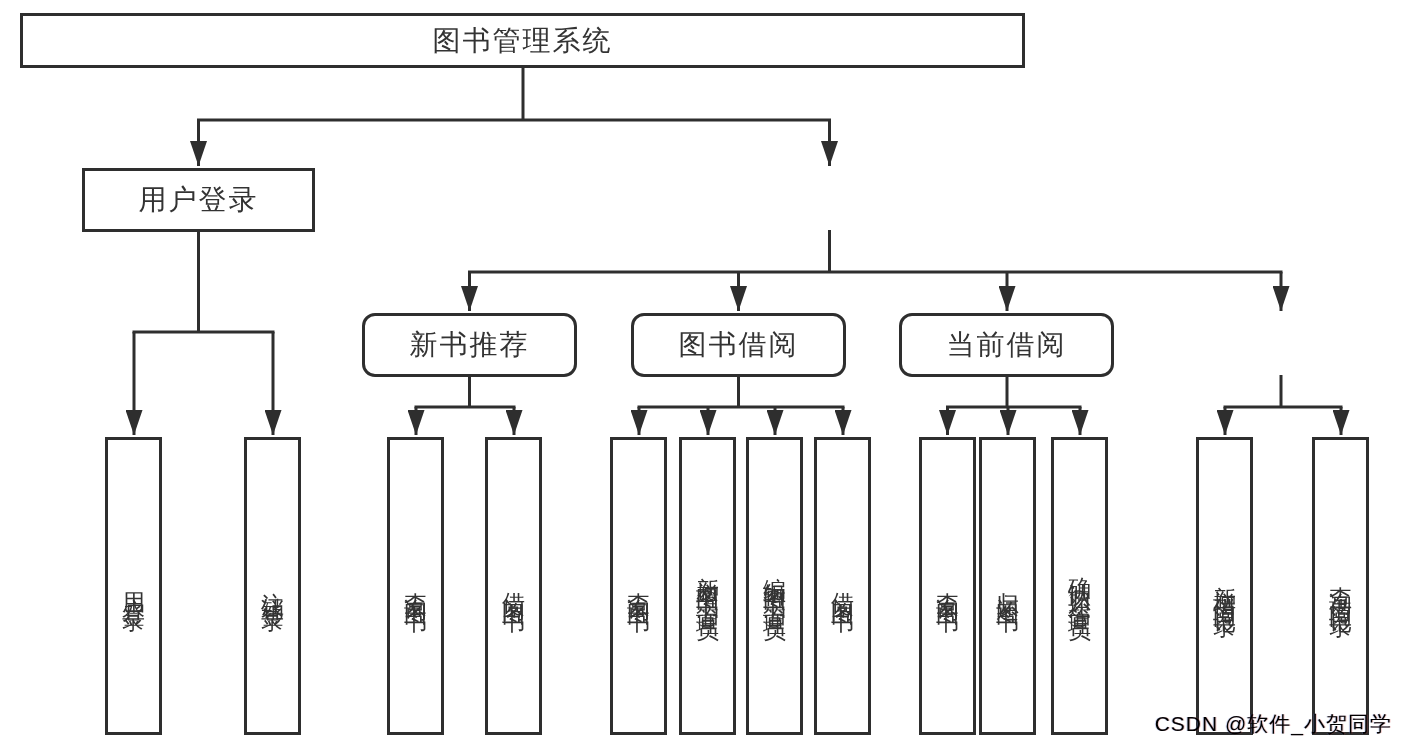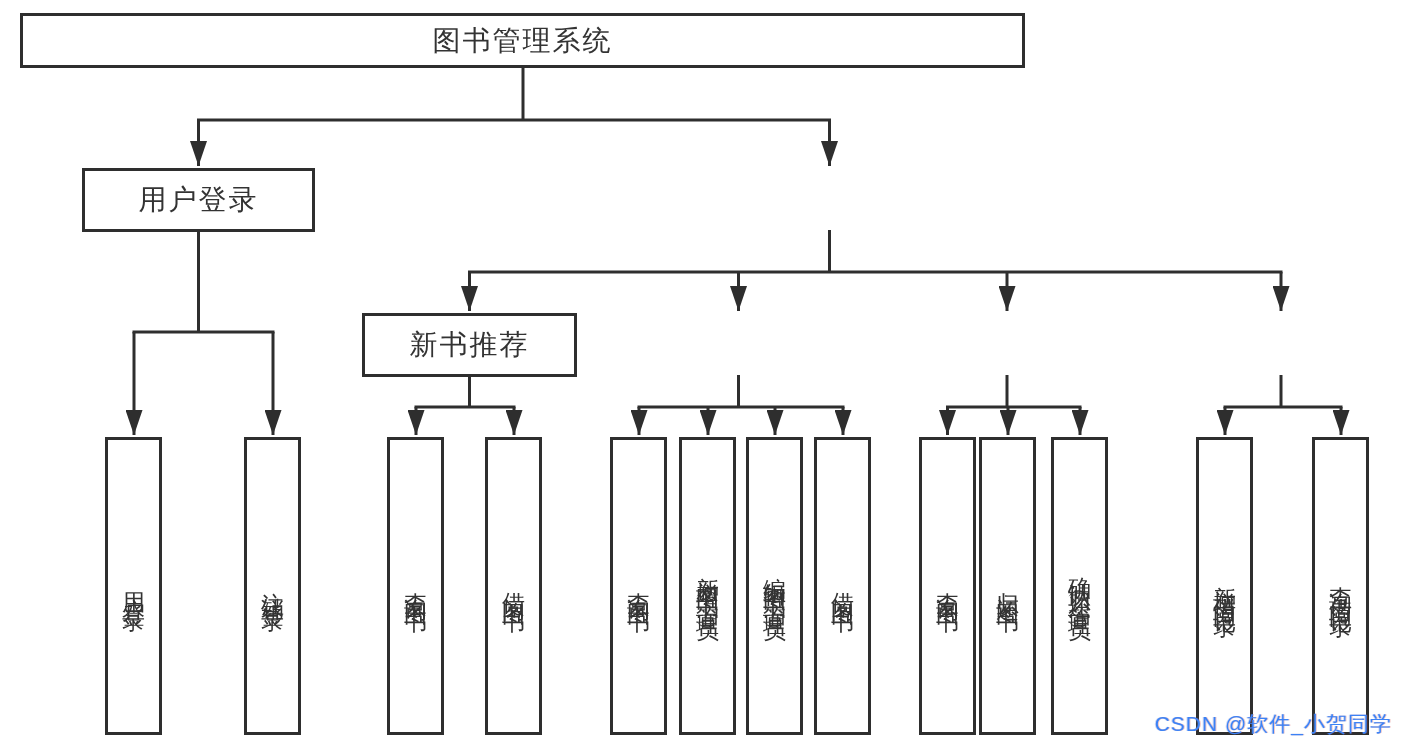--- a/index.html
+++ b/index.html
@@ -35,40 +35,40 @@
   }
   .h-box {
     font-size: 28px;
     letter-spacing: 2px;
     white-space: nowrap;
   }
   .root-box {
     left: 20px; top: 13px; width: 1005px; height: 55px;
   }
   .l1-box { height: 64px; width: 233px; top: 168px; }
-  .l2-box { height: 64px; width: 215px; top: 313px; }
+  .l2-box { height: 64px; width: 215px; top: 313px; border-radius: 13px; }
   .v-box {
     top: 437px;
     width: 57px;
     height: 298px;
   }
   .v-box .v-label {
     writing-mode: vertical-rl;
     text-orientation: mixed;
     font-size: 23px;
     letter-spacing: 6px;
     line-height: 1;
     color: #333333;
   }
   .watermark {
     position: absolute;
     right: 13px;
     bottom: 9px;
     font-size: 21px;
-    color: #3b82f6;
+    color: #000000;
     letter-spacing: 1px;
     text-shadow: 1px 0 0 rgba(205, 80, 80, 0.30), -1px 0 0 rgba(100, 125, 215, 0.30);
     white-space: nowrap;
     z-index: 5;
   }
 </style>
 </head>
 <body>
 
 <div class="canvas">
@@ -127,20 +127,26 @@
     <span>图书管理系统</span>
   </div>
 
   <div class="box h-box l1-box" style="left:82px;">
     <span>用户登录</span>
   </div>
 
   <div class="box h-box l2-box" style="left:362px;">
     <span>新书推荐</span>
   </div>
+  <div class="box h-box l2-box" style="left:631px;">
+    <span>图书借阅</span>
+  </div>
+  <div class="box h-box l2-box" style="left:899px;">
+    <span>当前借阅</span>
+  </div>
 
   <div class="box v-box" style="left:105px;">
     <span class="v-label">用户登录</span>
   </div>
   <div class="box v-box" style="left:244px;">
     <span class="v-label">注销登录</span>
   </div>
 
   <div class="box v-box" style="left:387px;">
     <span class="v-label">查询图书</span>

